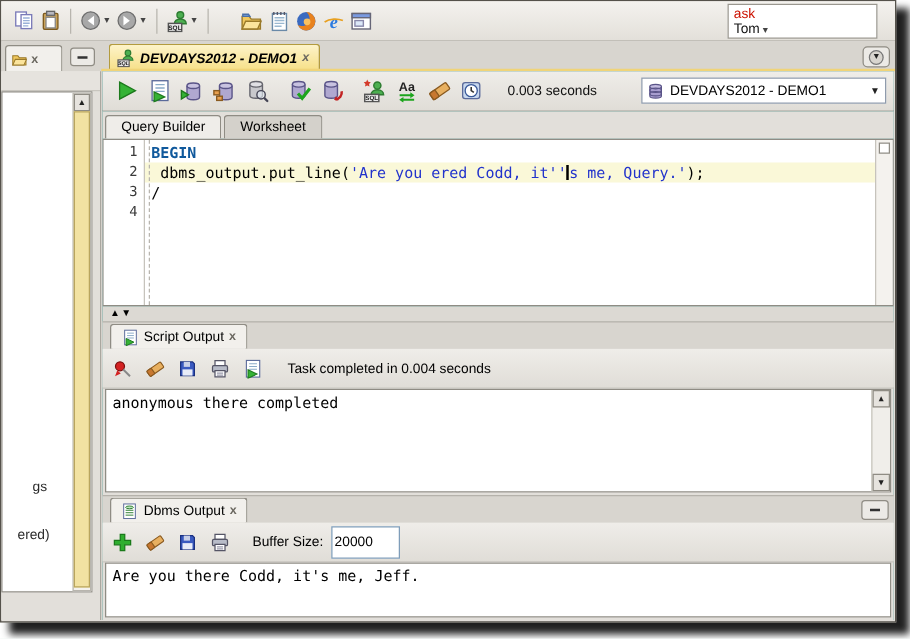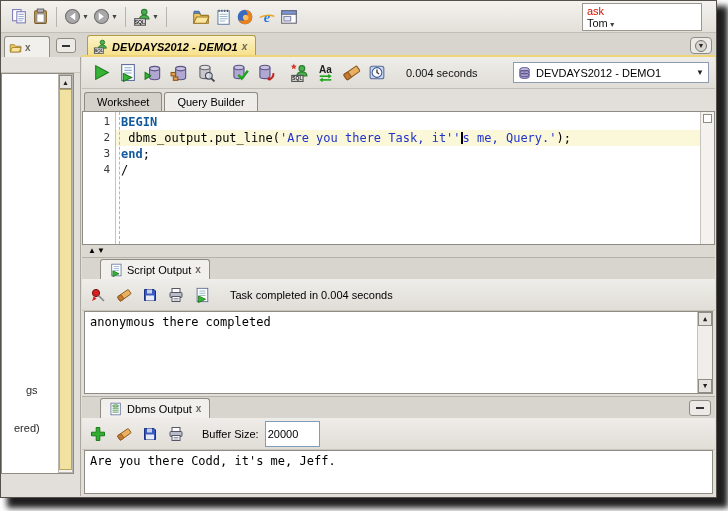--- a/index.html
+++ b/index.html
@@ -87,21 +87,21 @@
   .code-line.hl { background:#faf8d8; }
   .caretbar { display:inline-block; width:2px; height:12px; background:#000; vertical-align:-2px; }
   .anno-gutter { width:14px; background:#f4f2ee; border-left:1px solid #c6c3bc; }
   .anno-box { width:9px; height:9px; border:1px solid #8f8c84; background:#fff; margin:2px auto; }
 
   .hsplit { height:12px; background:#dcd9d3; display:flex; align-items:center; padding-left:6px; gap:1px; }
   .hsplit span { font-size:8px; color:#000; line-height:8px; }
 
   
   .panel { display:flex; flex-direction:column; background:#e2dfda; }
-  .panel-tabs { height:22px; display:flex; align-items:flex-end; padding-left:18px; position:relative;
+  .panel-tabs { height:22px; display:flex; align-items:flex-end; padding-left:6px; position:relative;
                 background:#d8d5cf; border-top:1px solid #b5b2ab; }
   .ptab { height:20px; padding:0 8px; display:flex; align-items:center; gap:4px;
           background:#f2f0ec; border:1px solid #8f8c84; border-bottom:none; border-radius:3px 3px 0 0; }
   .panel-toolbar { height:32px; background:linear-gradient(#efede9,#e0ddd7);
                    display:flex; align-items:center; padding-left:6px; gap:6px; border-bottom:1px solid #c8c5be; }
   .status-text { margin-left:12px; }
   .out-area { flex:1; margin:0 2px 2px 2px; background:#fff; border:1px solid #8f8c84;
               position:relative; font-family:"DejaVu Sans Mono", monospace; font-size:12px; }
   .out-text { padding:3px 5px; white-space:pre; }
   .vscroll { position:absolute; right:0; top:0; bottom:0; width:15px; background:#f0eeea; border-left:1px solid #c6c3bc; }
@@ -368,57 +368,56 @@
           </div>
       <div class="tbtn">
             <span>
               <svg width="19" height="19" viewBox="0 0 18 18">
                 <rect x="2" y="3" width="13" height="12" rx="2" fill="#c8d8ee" stroke="#5a6a9a"></rect>
                 <circle cx="8.5" cy="9" r="4.6" fill="#fff" stroke="#3a5a9a"></circle>
                 <path d="M8.5 6.2V9l2 1.4" stroke="#333" fill="none" stroke-width="1.2"></path>
               </svg>
             </span>
           </div>
-      <span class="elapsed">0.004 seconds</span>
+      <span class="elapsed">0.003 seconds</span>
       <div class="conncombo">
         <span>
               <svg width="13" height="14" viewBox="0 0 14 15">
                 <path d="M2 3.5v8c0 1.2 2.2 1.9 5 1.9s5-.7 5-1.9v-8" fill="#a89ecf" stroke="#5a5488"></path>
                 <ellipse cx="7" cy="3.5" rx="5" ry="1.9" fill="#c4bce0" stroke="#5a5488"></ellipse>
                 <ellipse cx="7" cy="6.6" rx="5" ry="1.9" fill="none" stroke="#5a5488"></ellipse>
                 <ellipse cx="7" cy="9.6" rx="5" ry="1.9" fill="none" stroke="#5a5488"></ellipse>
               </svg>
             </span>
         <span>DEVDAYS2012 - DEMO1</span>
         <span class="carr">▼</span>
       </div>
     </div>
 
     <div class="edtabs">
+      <div class="edtab inactive">
+            <span>Query Builder</span>
+          </div>
       <div class="edtab active">
             <span>Worksheet</span>
-          </div>
-      <div class="edtab inactive">
-            <span>Query Builder</span>
           </div>
     </div>
 
     <div class="editor">
       <div class="gutter">
             <div class="ln">1</div>
             <div class="ln">2</div>
             <div class="ln">3</div>
             <div class="ln">4</div>
           </div>
       <div class="codearea">
         <div class="guide"></div>
         <div>
               <div class="code-line"><span style="color: rgb(16, 89, 156); font-weight: bold; margin-top: 12px;">BEGIN</span></div>
-              <div class="code-line hl"><span style="color: rgb(0, 0, 0);"> dbms_output.put_line(</span><span style="color: rgb(34, 51, 204);">'Are you there Task, it''</span><span class="caretbar"></span><span style="color: rgb(34, 51, 204);">s me, Query.'</span><span style="color: rgb(0, 0, 0);">);</span></div>
-              <div class="code-line"><span style="color: rgb(16, 89, 156); font-weight: bold;">end</span><span style="color: rgb(0, 0, 0);">;</span></div>
+              <div class="code-line hl"><span style="color: rgb(0, 0, 0);"> dbms_output.put_line(</span><span style="color: rgb(34, 51, 204);">'Are you ered Codd, it''</span><span class="caretbar"></span><span style="color: rgb(34, 51, 204);">s me, Query.'</span><span style="color: rgb(0, 0, 0);">);</span></div>
               <div class="code-line"><span style="color: rgb(0, 0, 0);">/</span></div>
             </div>
       </div>
       <div class="anno-gutter">
         <div class="anno-box"></div>
       </div>
     </div>
 
     <div class="hsplit">
       <span>▲</span>

